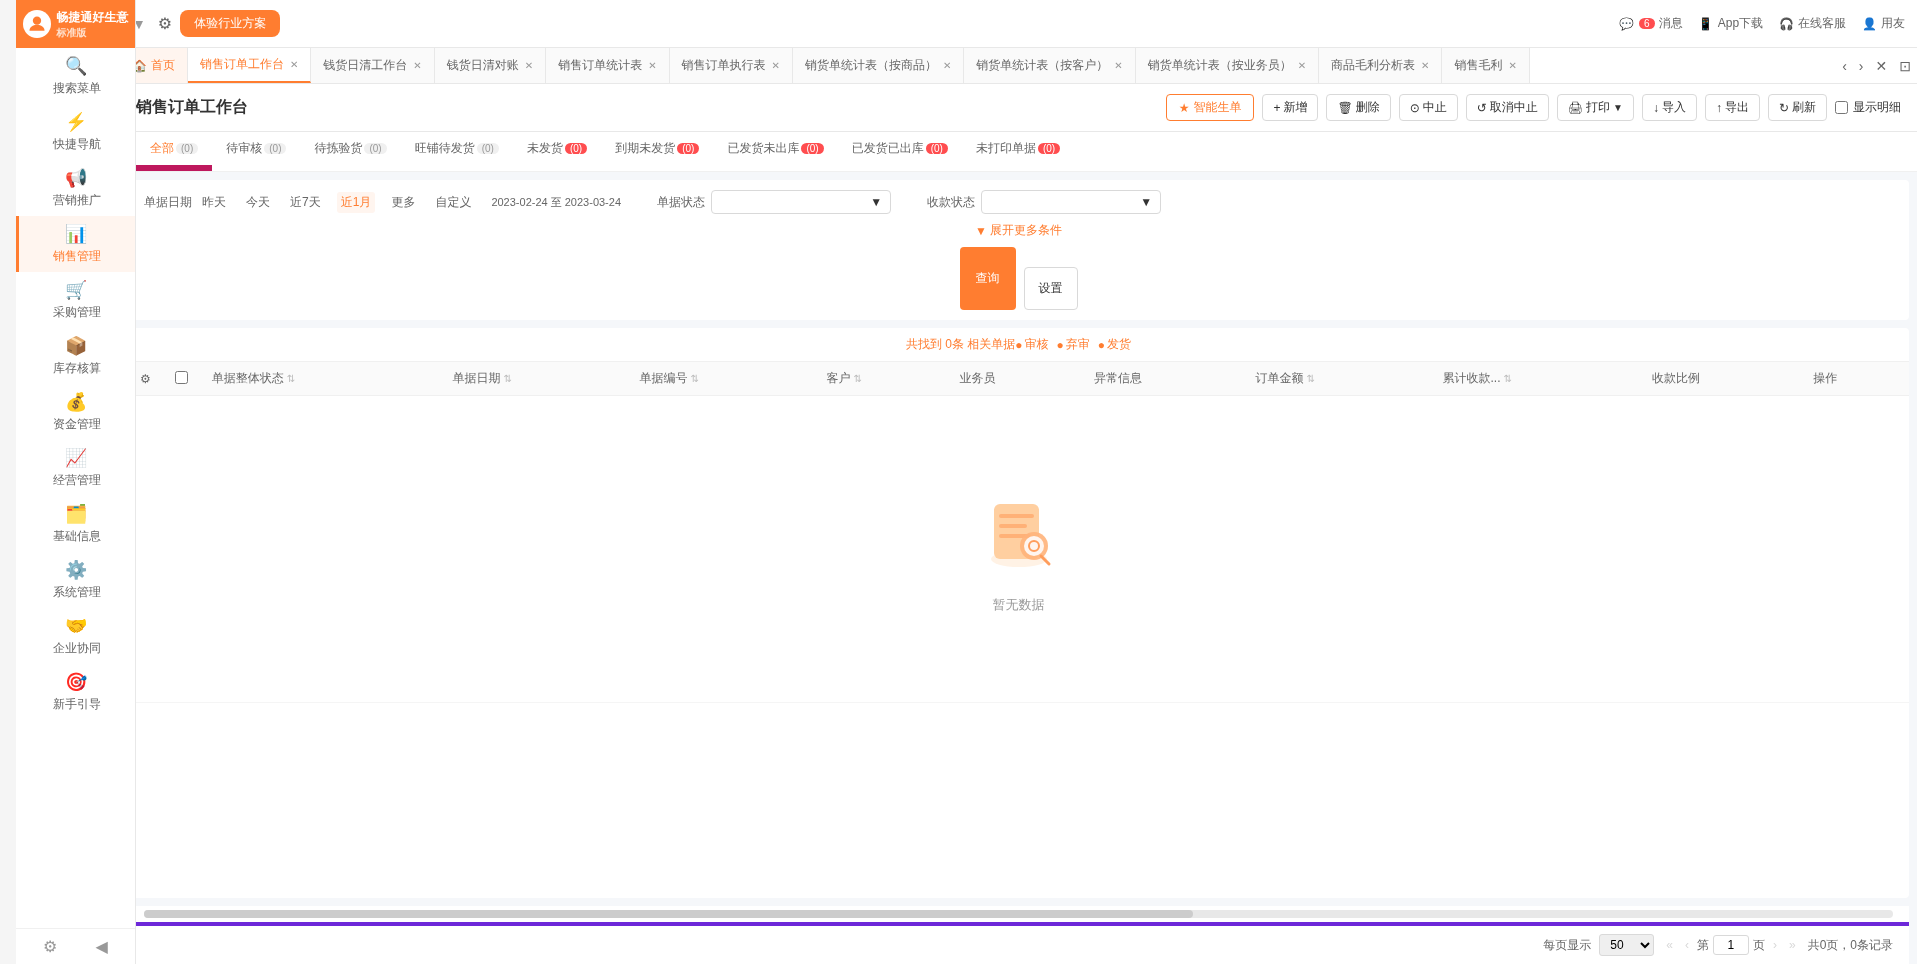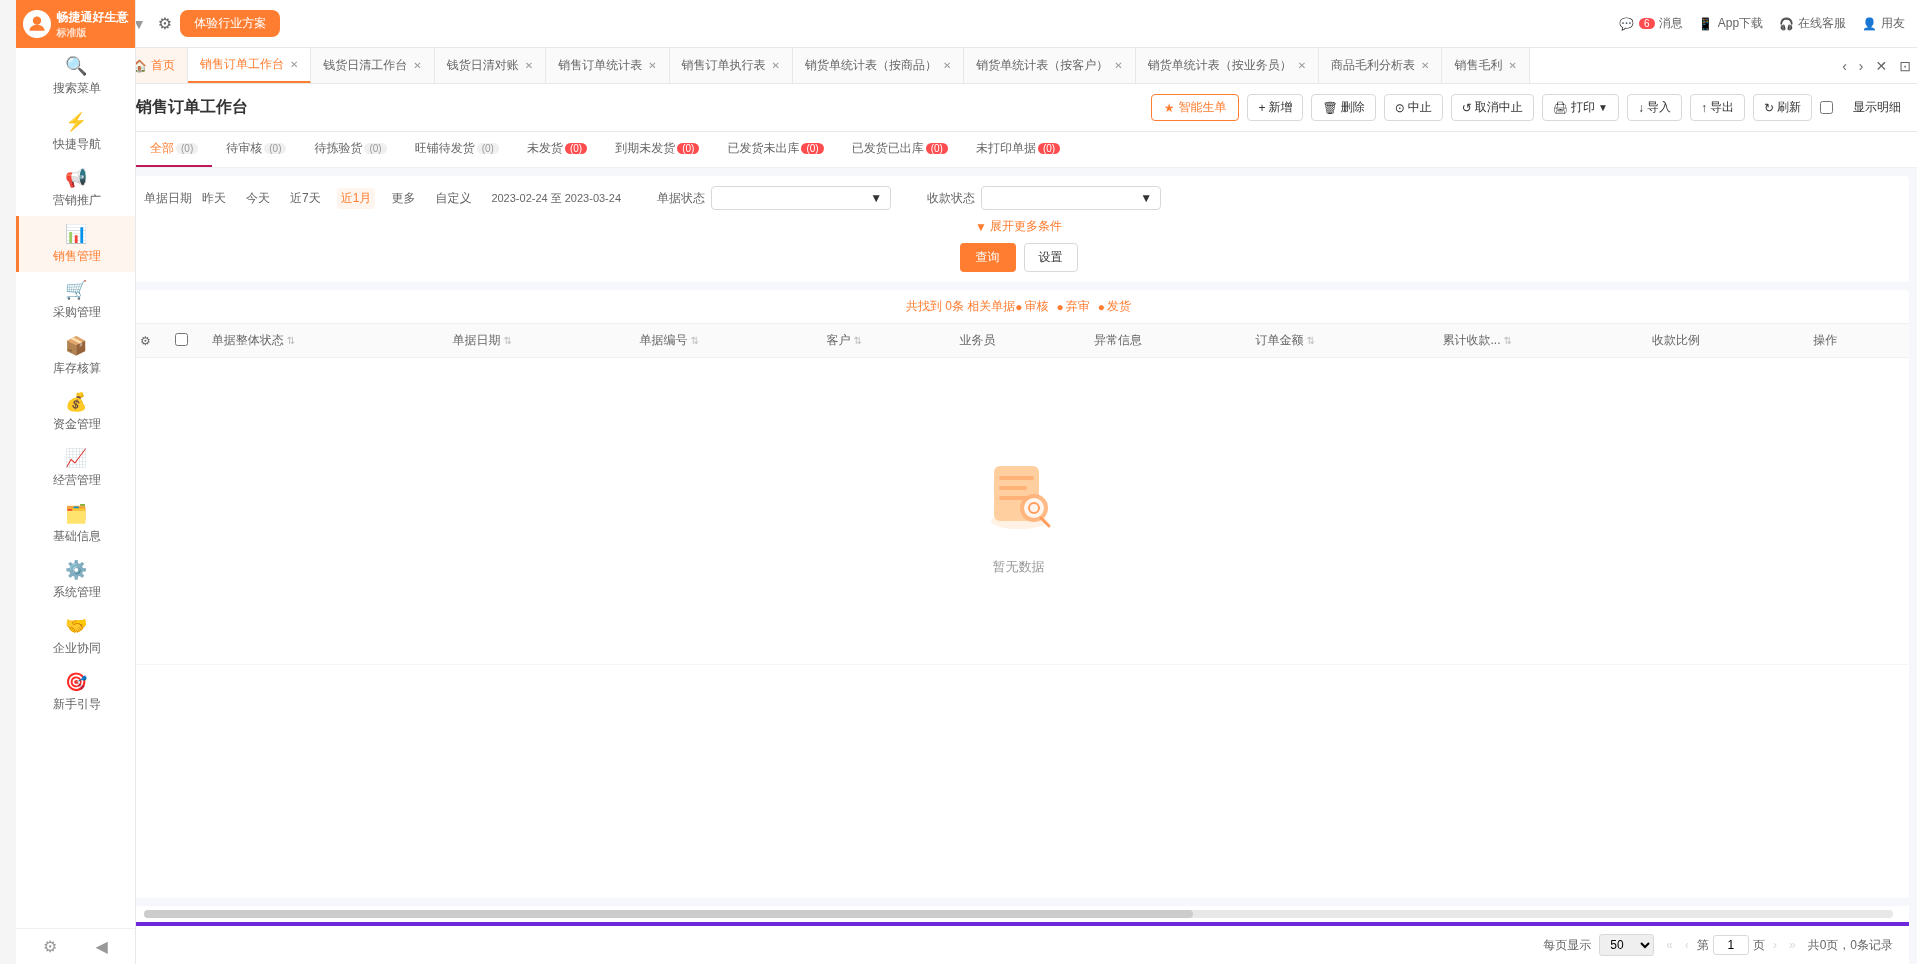--- a/index.html
+++ b/index.html
@@ -42,37 +42,37 @@
     
     .page-header { background: #fff; padding: 10px 16px; display: flex; align-items: center; justify-content: space-between; border-bottom: 1px solid #e8e8e8; }
     .page-title { font-size: 16px; font-weight: bold; color: #333; }
     .page-header-actions { display: flex; gap: 8px; align-items: center; }
     .btn-smart { background: #fff; border: 1px solid #ff7d30; color: #ff7d30; padding: 4px 12px; border-radius: 4px; cursor: pointer; font-size: 12px; display: flex; align-items: center; gap: 4px; }
     .btn-default { background: #fff; border: 1px solid #d9d9d9; color: #333; padding: 4px 10px; border-radius: 4px; cursor: pointer; font-size: 12px; display: flex; align-items: center; gap: 3px; }
 
     
     .sub-tabs { background: #fff; padding: 0 16px; display: flex; gap: 0; border-bottom: 1px solid #f0f0f0; }
     .sub-tab { padding: 8px 14px; cursor: pointer; font-size: 12px; color: #666; border-bottom: 2px solid transparent; white-space: nowrap; }
-    .sub-tab.active { color: #ff7d30; border-bottom: 2px solid #be185d; }
+    .sub-tab.active { color: #ff7d30; border-bottom: 6px solid #be185d; }
     .sub-tab .badge-num { display: inline-block; background: #f0f0f0; color: #999; border-radius: 10px; padding: 0 5px; font-size: 10px; margin-left: 2px; }
     .sub-tab .badge-red { background: #ff4d4f; color: #fff; }
 
     
     .filter-area { background: #fff; padding: 10px 16px; margin: 8px; border-radius: 4px; }
     .filter-row { display: flex; align-items: center; gap: 16px; flex-wrap: wrap; }
     .filter-item { display: flex; align-items: center; gap: 6px; }
     .filter-label { color: #666; font-size: 12px; white-space: nowrap; }
     .filter-date-links { display: flex; gap: 12px; }
     .filter-date-link { color: #666; cursor: pointer; font-size: 12px; padding: 2px 4px; }
     .filter-date-link.active { color: #ff7d30; background: #fff5ef; border-radius: 3px; }
     .filter-date-range { color: #666; font-size: 11px; }
     .filter-select { border: 1px solid #d9d9d9; border-radius: 4px; padding: 4px 8px; font-size: 12px; color: #333; background: #fff; min-width: 140px; cursor: pointer; display: flex; align-items: center; justify-content: space-between; }
     .filter-expand { color: #ff7d30; cursor: pointer; font-size: 12px; display: flex; align-items: center; gap: 3px; }
     .btn-query { background: #ff7d30; color: #fff; border: none; padding: 5px 16px; border-radius: 4px; cursor: pointer; font-size: 12px; }
-    .btn-setting { background: #fff; border: 1px solid #d9d9d9; color: #333; padding: 5px 14px; border-radius: 4px; cursor: pointer; font-size: 12px; }
+    .btn-setting { background: #fff; border: 1px solid #d9d9d9; color: #333; padding: 12px 14px; border-radius: 4px; cursor: pointer; font-size: 12px; margin-top: 20px; }
 
     
     .table-area { background: #fff; margin: 0 8px 8px 8px; border-radius: 4px; flex: 1; }
     .table-header { padding: 8px 16px; display: flex; align-items: center; justify-content: center; border-bottom: 1px solid #f0f0f0; }
     .table-count { font-size: 12px; color: #666; }
     .table-count span { color: #ff7d30; }
     .table-ops { display: flex; gap: 8px; }
     .table-op-btn { color: #ff7d30; cursor: pointer; font-size: 12px; display: flex; align-items: center; gap: 2px; }
     table { width: 100%; border-collapse: collapse; }
     thead tr { background: #fafafa; }
@@ -287,21 +287,21 @@
           <span>导入</span>
         </button>
         <button class="btn-default">
           <span>↑</span>
           <span>导出</span>
         </button>
         <button class="btn-default">
           <span>↻</span>
           <span>刷新</span>
         </button>
-        <label style="display:flex;align-items:center;gap:20px;cursor:pointer;">
+        <label style="display:flex;align-items:center;gap:5px;cursor:pointer;">
           <input type="checkbox" style="">
           <span>显示明细</span>
         </label>
       </div>
     </div>
 
     <div class="sub-tabs">
       <div class="sub-tab active">
         <span>全部<span class="badge-num">(0)</span></span>
       </div>

